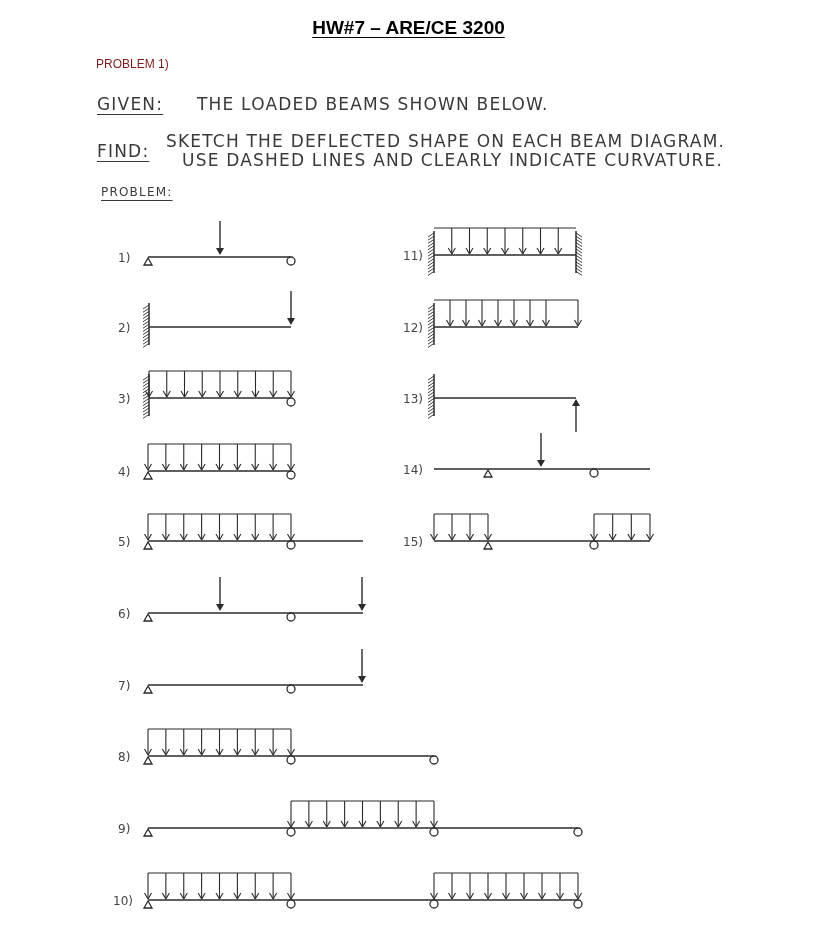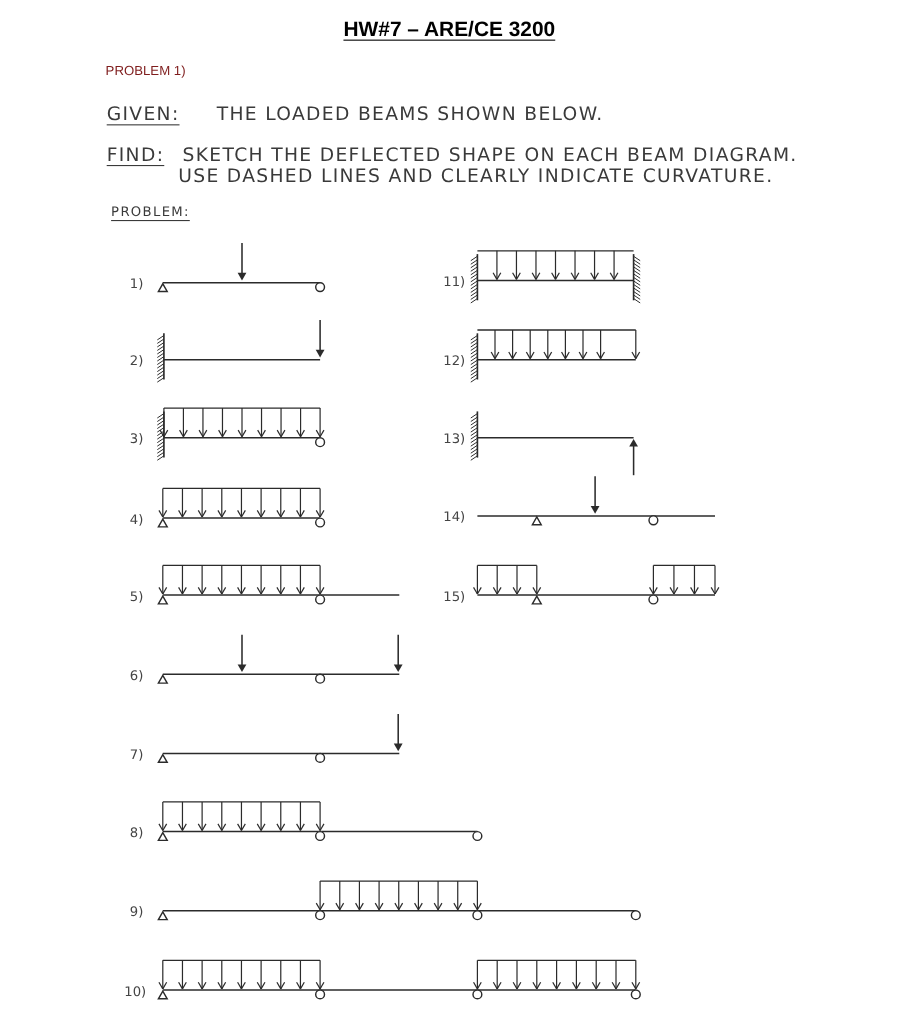--- a/index.html
+++ b/index.html
@@ -23,23 +23,23 @@
 </style>
 </head>
 <body>
 
 <div class="title">HW#7 – ARE/CE 3200</div>
 <div class="problem">PROBLEM 1)</div>
 
 <div class="hand u" style="left:97px; top:94px;">GIVEN:</div>
 <div class="hand" style="left:177px; top:94px;margin-left:20px;">THE LOADED BEAMS SHOWN BELOW.</div>
 
-<div class="hand u" style="left:97px; top:131px;text-align:center;">FIND:</div>
+<div class="hand u" style="left:97px; top:141px;text-align:center;">FIND:</div>
 <div class="hand" style="left:166px; top:131px;text-align:right;">SKETCH THE DEFLECTED SHAPE ON EACH BEAM DIAGRAM.</div>
-<div class="hand" style="left:162px; top:150px;">USE DASHED LINES AND CLEARLY INDICATE CURVATURE.</div>
+<div class="hand" style="left:182px; top:150px;">USE DASHED LINES AND CLEARLY INDICATE CURVATURE.</div>
 
 <div class="hand u" style="left:101px; top:185px; font-size:12px;">PROBLEM:</div>
 
 <svg id="beams" width="817" height="936" xmlns="http://www.w3.org/2000/svg">
     <g>
       <text x="118" y="262" class="label">1)</text>
       <line x1="148" y1="257" x2="291" y2="257" stroke="#2b2b2b" stroke-width="1.4"></line>
       <g>
         <line x1="220" y1="221" x2="220" y2="249" stroke="#2b2b2b" stroke-width="1.4"></line>
         <polygon points="216,248 224,248 220,255" fill="#2b2b2b"></polygon>

